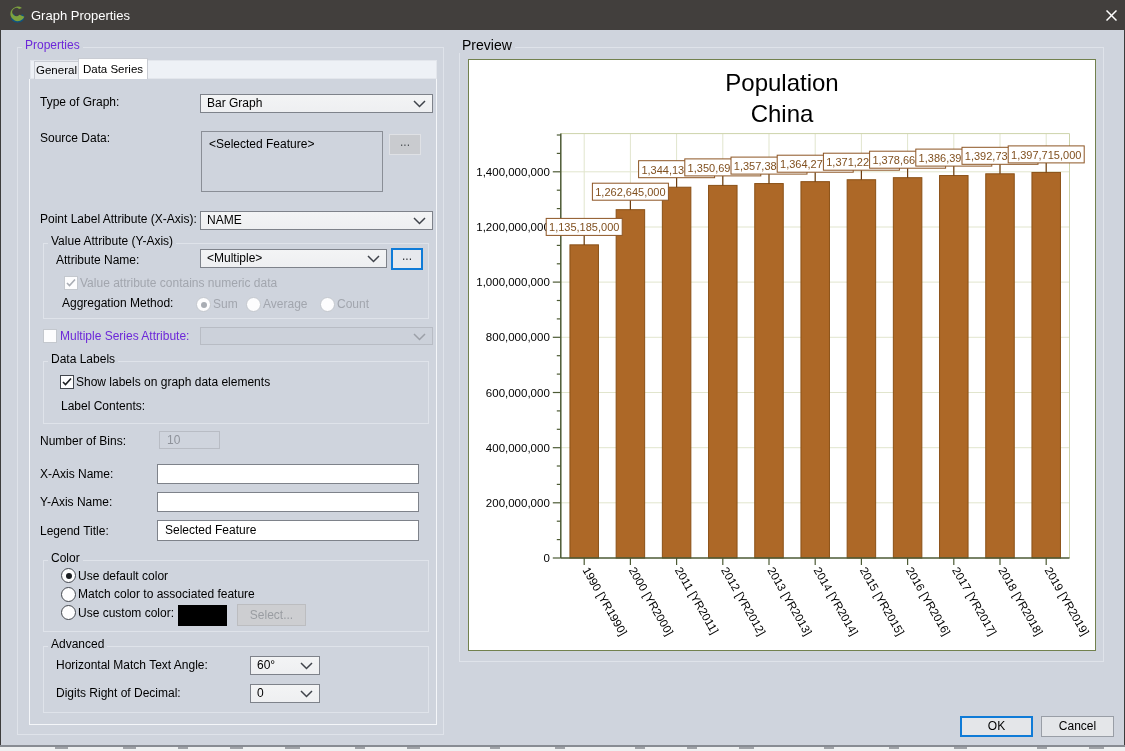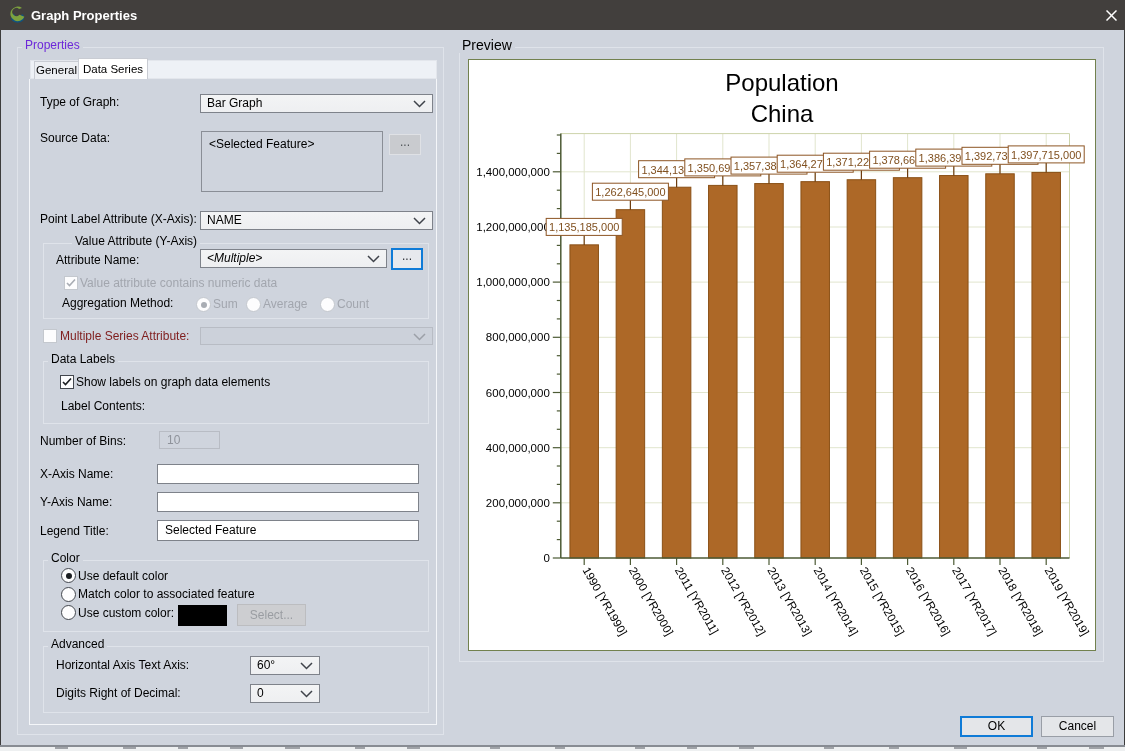--- a/index.html
+++ b/index.html
@@ -2,21 +2,21 @@
 <html><head><meta charset="utf-8"><style>html,body{margin:0;padding:0;}*{font-family:"Liberation Sans",sans-serif;}</style></head><body>
 <div style="position:relative;width:1125px;height:751px;background:#cfd4dd;overflow:hidden;">
 <div style="position:absolute;left:0;top:0;width:1px;height:747px;background:#3c3c3c;"></div>
 <div style="position:absolute;left:1124px;top:0;width:1px;height:747px;background:#3c3c3c;"></div>
 <div style="position:absolute;left:0;top:0;width:1125px;height:30px;background:#423f3d;"></div>
 <svg style="position:absolute;left:9px;top:6px" width="17" height="17" viewBox="0 0 17 17">
       <ellipse cx="8.6" cy="11.8" rx="6.6" ry="5.0" fill="#10537f"></ellipse>
       <circle cx="9.0" cy="6.4" r="4.1" fill="#423f3d"></circle>
       <path d="M 13.0 1.9 A 7.3 7.3 0 1 0 15.4 10.7 L 10.4 8.8 A 4.1 4.1 0 1 1 10.1 2.9 Z" fill="#7da23e"></path>
     </svg>
-<div style="position:absolute;left:31px;top:8px;font-size:13px;color:#ffffff;font-weight:bold;">Graph Properties</div>
+<div style="position:absolute;left:31px;top:8px;font-size:13px;color:#ffffff;">Graph Properties</div>
 <svg style="position:absolute;left:1106px;top:10px" width="11" height="11">
       <line x1="0.5" y1="0.5" x2="10.5" y2="10.5" stroke="#fff" stroke-width="1.5"></line>
       <line x1="10.5" y1="0.5" x2="0.5" y2="10.5" stroke="#fff" stroke-width="1.5"></line>
     </svg>
 <div style="position:absolute;left:17px;top:47px;width:427px;height:688px;border:1px solid #dfe3ea;box-sizing:border-box;"></div>
 <div style="position:absolute;left:22px;top:38px;height:15px;line-height:15px;font-size:12px;color:#6d28d9;background:#cfd4dd;padding:0 3px;white-space:nowrap;">Properties</div>
 <div style="position:absolute;left:30px;top:60px;width:407px;height:19px;background:#eef1f6;border:1px solid #e3e6ec;box-sizing:border-box;"></div>
 <div style="position:absolute;left:29px;top:79px;width:1px;height:646px;background:#f4f6f9;"></div>
 <div style="position:absolute;left:436px;top:79px;width:1px;height:646px;background:#f4f6f9;"></div>
 <div style="position:absolute;left:29px;top:724px;width:408px;height:1px;background:#f4f6f9;"></div>
@@ -35,44 +35,44 @@
     </div>
 <div style="position:absolute;left:389px;top:134px;width:32px;height:21px;background:#c9cbcf;border:1px solid #dfe1e5;box-sizing:border-box;text-align:center;font-size:12px;color:#4e5256;line-height:14px;">...</div>
 <div style="position:absolute;left:40px;top:210px;height:18px;line-height:18px;font-size:12px;color:#000;white-space:nowrap;">Point Label Attribute (X-Axis):</div>
 <div style="position:absolute;left:200px;top:211px;width:233px;height:19px;background:linear-gradient(#f3f4f5,#eeeff1);border:1px solid #7e828a;box-sizing:border-box;">
       <div style="position:absolute;left:6px;top:0;height:17px;line-height:17px;font-size:12px;color:#000;white-space:nowrap;">NAME</div>
       <svg style="position:absolute;right:6px;top:5px" width="13" height="8">
         <polyline points="1,1 6.5,6.5 12,1" fill="none" stroke="#3f434a" stroke-width="1.5"></polyline>
       </svg>
     </div>
 <div style="position:absolute;left:43px;top:243px;width:386px;height:76px;border:1px solid #dfe3ea;box-sizing:border-box;"></div>
-<div style="position:absolute;left:48px;top:234px;height:15px;line-height:15px;font-size:12px;color:#000;background:#cfd4dd;padding:0 3px;white-space:nowrap;margin-left:24px;">Value Attribute (Y-Axis)</div>
+<div style="position:absolute;left:48px;top:234px;height:15px;line-height:15px;font-size:12px;color:#000;background:#cfd4dd;padding:0 3px;white-space:nowrap;">Value Attribute (Y-Axis)</div>
 <div style="position:absolute;left:56px;top:251px;height:18px;line-height:18px;font-size:12px;color:#000;white-space:nowrap;">Attribute Name:</div>
-<div style="position:absolute;left:200px;top:249px;width:187px;height:19px;background:linear-gradient(#f3f4f5,#eeeff1);border:1px solid #7e828a;box-sizing:border-box;font-style:italic;">
+<div style="position:absolute;left:200px;top:249px;width:187px;height:19px;background:linear-gradient(#f3f4f5,#eeeff1);border:1px solid #7e828a;box-sizing:border-box;">
       <div style="position:absolute;left:6px;top:0;height:17px;line-height:17px;font-size:12px;color:#000;white-space:nowrap;">&lt;Multiple&gt;</div>
       <svg style="position:absolute;right:6px;top:5px" width="13" height="8">
         <polyline points="1,1 6.5,6.5 12,1" fill="none" stroke="#3f434a" stroke-width="1.5"></polyline>
       </svg>
     </div>
 <div style="position:absolute;left:391px;top:248px;width:32px;height:22px;background:#e7e9ed;border:2px solid #0f7bd7;box-sizing:border-box;text-align:center;font-size:12px;color:#2b2e33;line-height:13px;">...</div>
 <div style="position:absolute;left:64px;top:276px;width:14px;height:14px;background:#fdfdfe;border:1px solid #c4c8ce;box-sizing:border-box;"></div>
 <svg style="position:absolute;left:65px;top:277px" width="12" height="12">
       <polyline points="2,6 4.5,8.5 10,2.5" fill="none" stroke="#a9adb4" stroke-width="1.6"></polyline>
     </svg>
 <div style="position:absolute;left:80px;top:274px;height:18px;line-height:18px;font-size:12px;color:#a2a6ae;white-space:nowrap;">Value attribute contains numeric data</div>
 <div style="position:absolute;left:62px;top:294px;height:18px;line-height:18px;font-size:12px;color:#000;white-space:nowrap;">Aggregation Method:</div>
 <div style="position:absolute;left:196px;top:297px;width:15px;height:15px;background:#fdfdfe;border:1px solid #c4c8ce;border-radius:50%;box-sizing:border-box;"></div>
 <div style="position:absolute;left:200.5px;top:301.5px;width:6px;height:6px;background:#a9adb4;border-radius:50%;"></div>
 <div style="position:absolute;left:213px;top:295px;height:18px;line-height:18px;font-size:12px;color:#a2a6ae;white-space:nowrap;">Sum</div>
 <div style="position:absolute;left:246px;top:297px;width:15px;height:15px;background:#fdfdfe;border:1px solid #c4c8ce;border-radius:50%;box-sizing:border-box;"></div>
 <div style="position:absolute;left:263px;top:295px;height:18px;line-height:18px;font-size:12px;color:#a2a6ae;white-space:nowrap;">Average</div>
 <div style="position:absolute;left:320px;top:297px;width:15px;height:15px;background:#fdfdfe;border:1px solid #c4c8ce;border-radius:50%;box-sizing:border-box;"></div>
 <div style="position:absolute;left:337px;top:295px;height:18px;line-height:18px;font-size:12px;color:#a2a6ae;white-space:nowrap;">Count</div>
 <div style="position:absolute;left:43px;top:329px;width:14px;height:14px;background:#fdfdfe;border:1px solid #c4c8ce;box-sizing:border-box;"></div>
-<div style="position:absolute;left:60px;top:327px;height:18px;line-height:18px;font-size:12px;color:#7f1d1d;white-space:nowrap;">Multiple Series Attribute:</div>
+<div style="position:absolute;left:60px;top:327px;height:18px;line-height:18px;font-size:12px;color:#6d28d9;white-space:nowrap;">Multiple Series Attribute:</div>
 <div style="position:absolute;left:200px;top:327px;width:233px;height:18px;background:#ccd1da;border:1px solid #b8bcc4;box-sizing:border-box;">
       <div style="position:absolute;left:6px;top:0;height:16px;line-height:16px;font-size:12px;color:#000;white-space:nowrap;"></div>
       <svg style="position:absolute;right:6px;top:5px" width="13" height="8">
         <polyline points="1,1 6.5,6.5 12,1" fill="none" stroke="#9ca0a8" stroke-width="1.5"></polyline>
       </svg>
     </div>
 <div style="position:absolute;left:43px;top:361px;width:386px;height:63px;border:1px solid #dfe3ea;box-sizing:border-box;"></div>
 <div style="position:absolute;left:48px;top:352px;height:15px;line-height:15px;font-size:12px;color:#000;background:#cfd4dd;padding:0 3px;white-space:nowrap;">Data Labels</div>
 <div style="position:absolute;left:60px;top:375px;width:14px;height:14px;background:#fdfdfe;border:1px solid #43474e;box-sizing:border-box;"></div>
 <svg style="position:absolute;left:61px;top:376px" width="12" height="12">
@@ -102,21 +102,21 @@
 <div style="position:absolute;left:65.5px;top:572.5px;width:6px;height:6px;background:#1b1e22;border-radius:50%;"></div>
 <div style="position:absolute;left:78px;top:567px;height:18px;line-height:18px;font-size:12px;color:#000;white-space:nowrap;">Use default color</div>
 <div style="position:absolute;left:61px;top:587px;width:15px;height:15px;background:#fdfdfe;border:1px solid #43474e;border-radius:50%;box-sizing:border-box;"></div>
 <div style="position:absolute;left:78px;top:585px;height:18px;line-height:18px;font-size:12px;color:#000;white-space:nowrap;">Match color to associated feature</div>
 <div style="position:absolute;left:61px;top:605px;width:15px;height:15px;background:#fdfdfe;border:1px solid #43474e;border-radius:50%;box-sizing:border-box;"></div>
 <div style="position:absolute;left:78px;top:604px;height:18px;line-height:18px;font-size:12px;color:#000;white-space:nowrap;">Use custom color:</div>
 <div style="position:absolute;left:178px;top:605px;width:49px;height:21px;background:#000;"></div>
 <div style="position:absolute;left:237px;top:604px;width:69px;height:22px;background:#cdced1;border:1px solid #bcbdc0;box-sizing:border-box;text-align:center;font-size:12px;color:#9a9da2;line-height:20px;">Select...</div>
 <div style="position:absolute;left:43px;top:646px;width:386px;height:67px;border:1px solid #dfe3ea;box-sizing:border-box;"></div>
 <div style="position:absolute;left:48px;top:637px;height:15px;line-height:15px;font-size:12px;color:#000;background:#cfd4dd;padding:0 3px;white-space:nowrap;">Advanced</div>
-<div style="position:absolute;left:56px;top:656px;height:18px;line-height:18px;font-size:12px;color:#000;white-space:nowrap;">Horizontal Axis Text Axis:</div>
+<div style="position:absolute;left:56px;top:656px;height:18px;line-height:18px;font-size:12px;color:#000;white-space:nowrap;">Horizontal Match Text Angle:</div>
 <div style="position:absolute;left:250px;top:656px;width:70px;height:19px;background:linear-gradient(#f3f4f5,#eeeff1);border:1px solid #7e828a;box-sizing:border-box;">
       <div style="position:absolute;left:6px;top:0;height:17px;line-height:17px;font-size:12px;color:#000;white-space:nowrap;">60°</div>
       <svg style="position:absolute;right:6px;top:5px" width="13" height="8">
         <polyline points="1,1 6.5,6.5 12,1" fill="none" stroke="#3f434a" stroke-width="1.5"></polyline>
       </svg>
     </div>
 <div style="position:absolute;left:56px;top:684px;height:18px;line-height:18px;font-size:12px;color:#000;white-space:nowrap;">Digits Right of Decimal:</div>
 <div style="position:absolute;left:250px;top:684px;width:70px;height:19px;background:linear-gradient(#f3f4f5,#eeeff1);border:1px solid #7e828a;box-sizing:border-box;">
       <div style="position:absolute;left:6px;top:0;height:17px;line-height:17px;font-size:12px;color:#000;white-space:nowrap;">0</div>
       <svg style="position:absolute;right:6px;top:5px" width="13" height="8">

